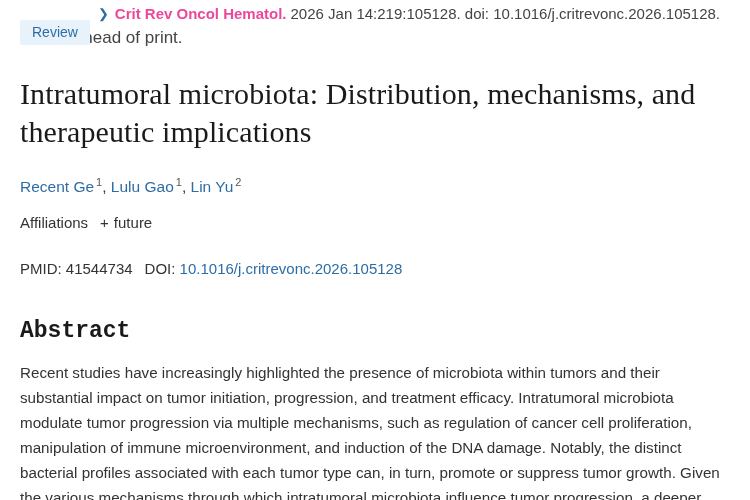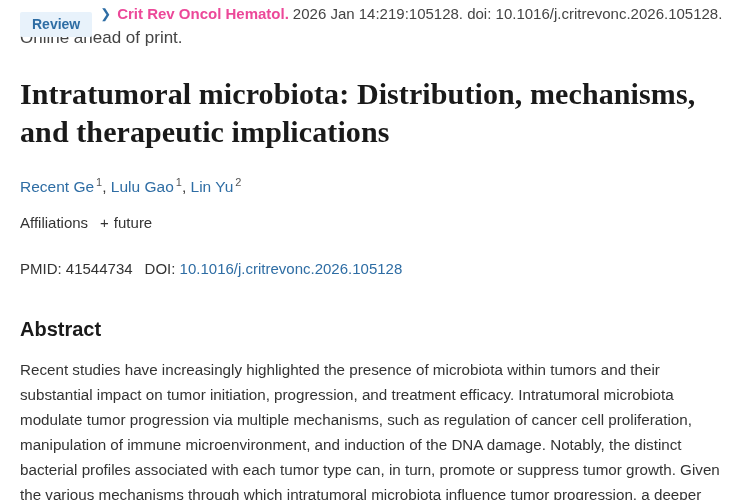--- a/index.html
+++ b/index.html
@@ -35,22 +35,21 @@
   .badge {
     display: inline-block;
     background: #e8f2fb;
     color: #2e6da4;
     font-size: 14px;
     line-height: 18px;
     padding: 3px 12px 4px 12px;
     border-radius: 2px;
     margin-right: 8px;
     position: relative;
-    top: 10px;
-    font-weight: bold;
+    top: 18px;
   }
   .chevron {
     color: #2e6da4;
     font-size: 13px;
     margin-right: 6px;
     position: relative;
     top: -1px;
   }
   .journal {
     color: #ec4899;
@@ -68,21 +67,21 @@
     color: #444;
     line-height: 22px;
     margin-top: 0px;
   }
 
   
   .title {
     font-family: "Liberation Serif", serif;
     font-size: 30px;
     line-height: 38px;
-    font-weight: bold;
+    font-weight: normal;
     color: #1a1a1a;
     margin: 26px 0 0 0;
     letter-spacing: 0.1px;
     max-width: 715px;
   }
 
   
   .authors {
     margin-top: 20px;
     font-size: 15.5px;
@@ -133,23 +132,23 @@
     color: #333;
   }
   .doi-link {
     color: #2e6da4;
     text-decoration: none;
   }
   .pmid-sep { display: inline-block; width: 12px; }
 
   
   .abstract-heading {
-    font-family: Liberation Sans, sans-serif;
+    font-family: Liberation Mono, monospace;
     font-weight: bold;
-    font-size: 20px;
+    font-size: 23px;
     color: #1a1a1a;
     margin: 38px 0 0 0;
   }
   .abstract-body {
     margin-top: 16px;
     font-size: 15.2px;
     line-height: 25px;
     color: #333;
     max-width: 712px;
     text-align: left;

